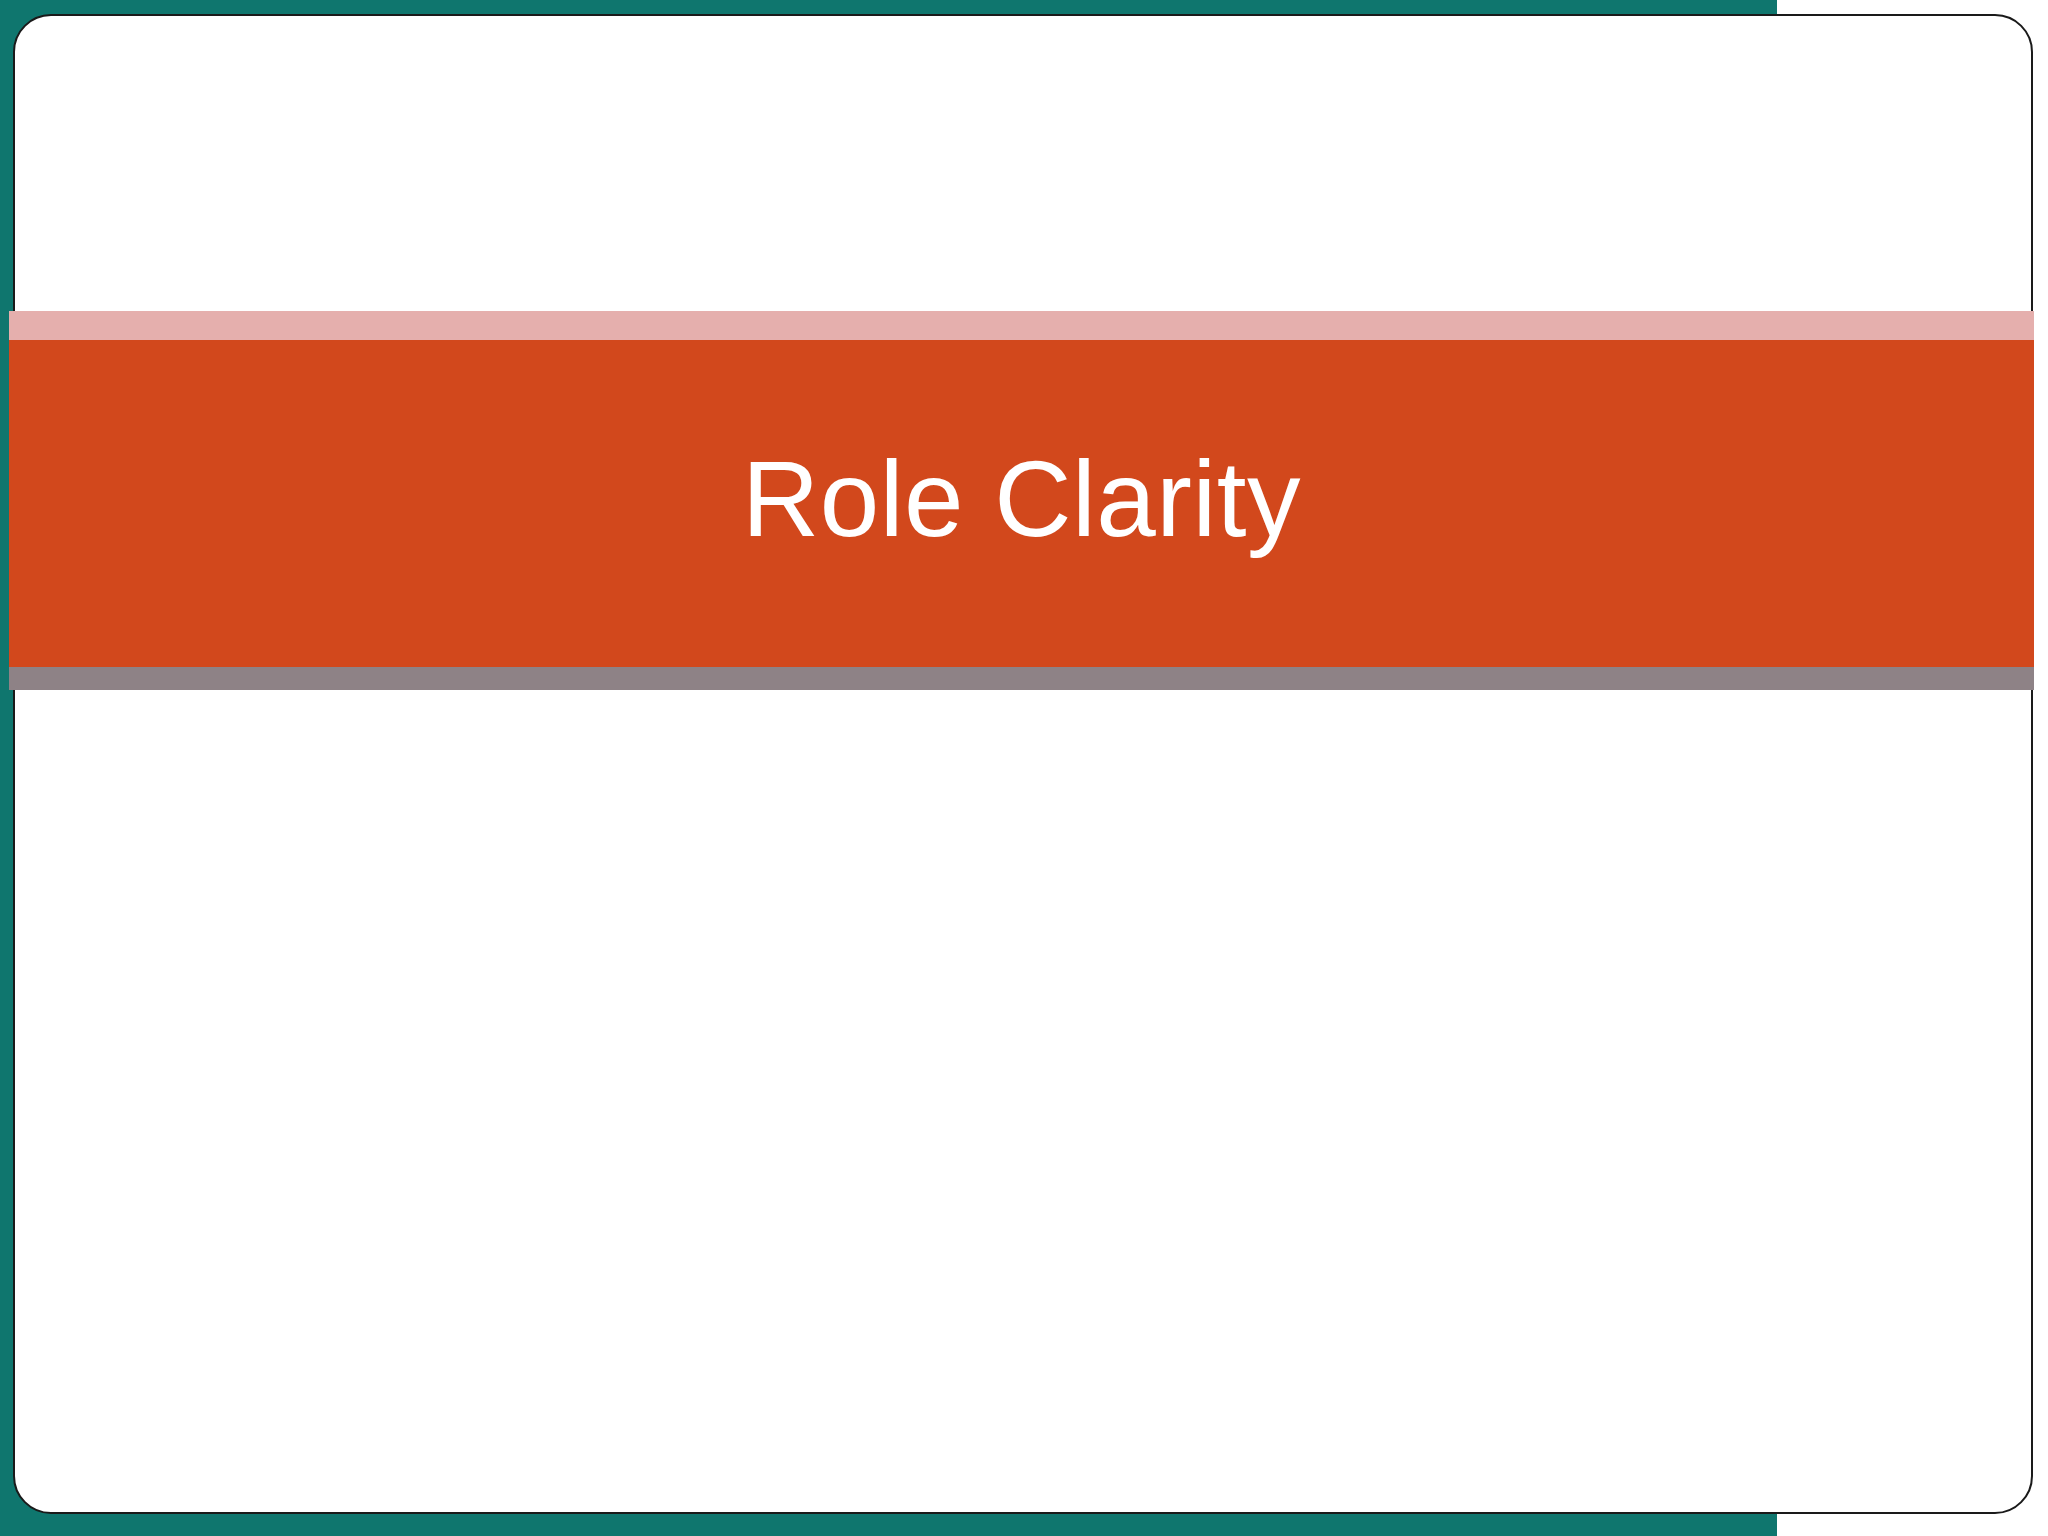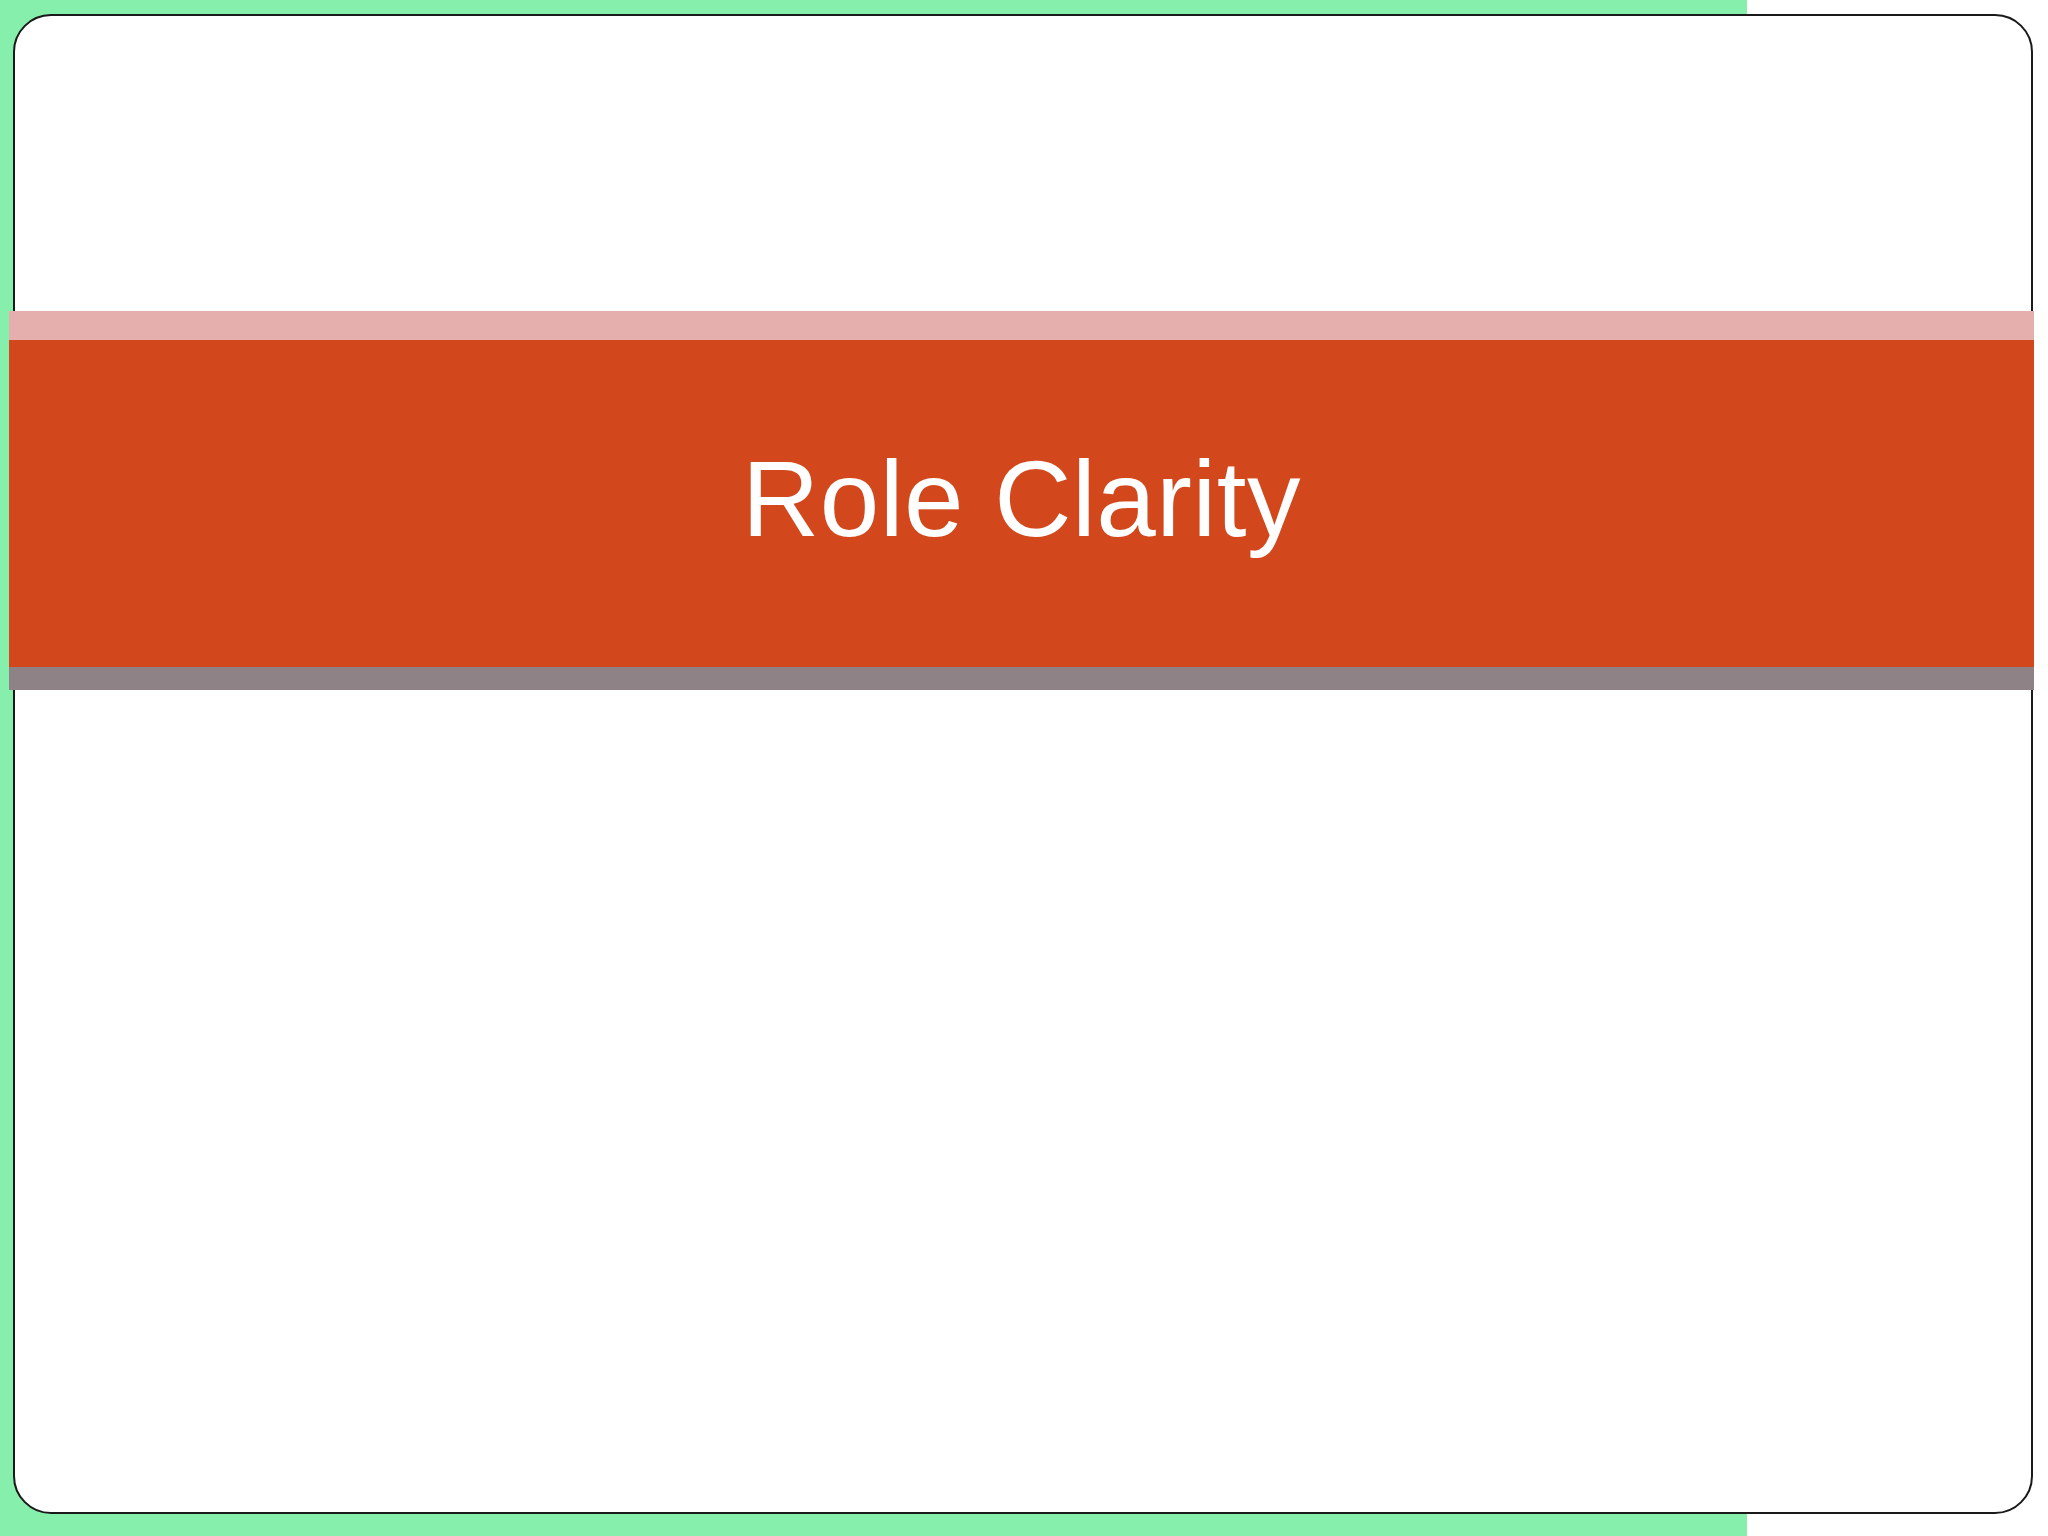--- a/index.html
+++ b/index.html
@@ -13,21 +13,22 @@
     height: 1536px;
     overflow: hidden;
     font-family: "Liberation Sans", sans-serif;
   }
 
   
   .slide-root {
     position: relative;
     width: 1747px;
     height: 1536px;
-    background: #86efac;
+    background: #0f766e;
+    padding-left: 30px;
   }
 
   .slide-frame {
     position: absolute;
     left: 13px;
     top: 14px;
     width: 2020px;
     height: 1500px;
     border: 2px solid #1a1a1a;
     border-radius: 38px;

